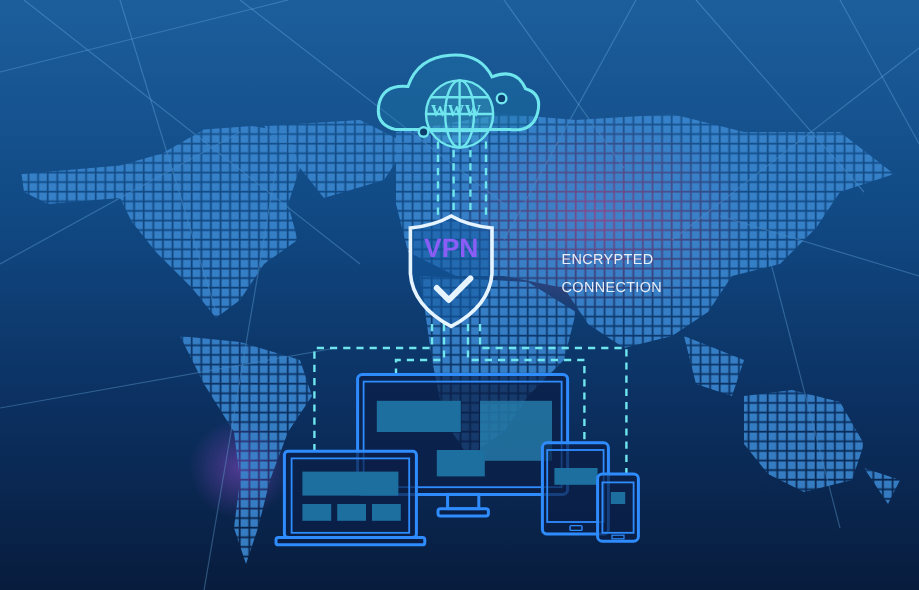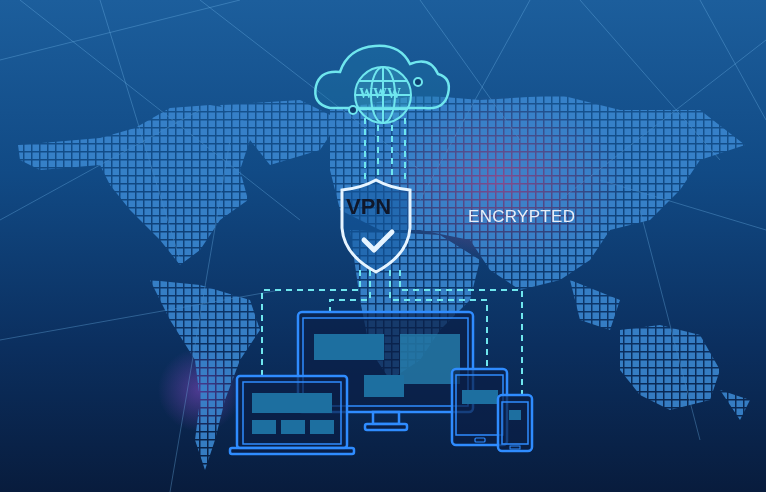--- a/index.html
+++ b/index.html
@@ -2,23 +2,23 @@
 <html><head>
 <meta charset="utf-8">
 <style>
   html,body{margin:0;padding:0;}
   body{width:766px;height:492px;overflow:hidden;position:relative;
     background:radial-gradient(ellipse 180px 120px at 500px 180px, rgba(230,80,150,0.55), transparent 70%),
                radial-gradient(ellipse 60px 60px at 200px 390px, rgba(160,80,220,0.45), transparent 70%),
                linear-gradient(180deg,#1c5e9c 0%,#114a85 35%,#0b2f5f 70%,#081c3d 100%);
     font-family:"Liberation Sans",sans-serif;}
   .layer{position:absolute;left:0;top:0;width:766px;height:492px;}
-  .tagline{position:absolute;left:468px;top:205px;color:#e8eef8;font-size:17px;line-height:23px;letter-spacing:0.3px;}
+  .tagline{position:absolute;left:468px;top:205px;color:#e8eef8;font-size:12px;line-height:23px;letter-spacing:0.3px;}
   .tagline div{white-space:nowrap;}
-  .vpn-label{position:absolute;left:346px;top:194px;width:60px;color:#0f172a;font-weight:bold;font-size:22px;}
+  .vpn-label{position:absolute;left:346px;top:194px;width:60px;text-align:center;color:#8b5cf6;font-weight:bold;font-size:22px;}
   .www-label{position:absolute;left:350px;top:86px;width:60px;text-align:center;color:#6fe6ee;font-weight:bold;font-size:14px;font-family:Liberation Serif, serif;}
 </style>
 </head>
 <body>
 
 <svg class="layer" viewBox="0 0 766 492">
   <g stroke="#6fb4e8" stroke-opacity="0.35" stroke-width="1" fill="none">
     <line x1="0" y1="60" x2="240" y2="0"></line>
       <line x1="20" y1="0" x2="300" y2="220"></line>
     <line x1="0" y1="220" x2="200" y2="110"></line>
@@ -91,20 +91,21 @@
 <div class="www-label">WWW</div>
 
 <svg class="layer" viewBox="0 0 766 492">
   <path d="M376 180 Q390 188 410 190 L410 228 Q408 255 376 272 Q344 255 342 228 L342 190 Q362 188 376 180 Z" fill="rgba(20,90,160,0.55)" stroke="#e6f4ff" stroke-width="3"></path>
   <path d="M364 240 L374 250 L392 232" fill="none" stroke="#e6f4ff" stroke-width="5" stroke-linecap="round" stroke-linejoin="round"></path>
 </svg>
 <div class="vpn-label">VPN</div>
 
 <div class="tagline">
   <div>ENCRYPTED</div>
+  <div>CONNECTION</div>
 </div>
 
 <svg class="layer" viewBox="0 0 766 492">
   <g stroke="#2f8cff" stroke-width="2.5" fill="rgba(10,30,70,0.7)">
 
     <g>
       <rect x="298" y="312" width="175" height="100" rx="4"></rect>
       <rect x="303" y="318" width="165" height="88" fill="none" stroke-width="1.5"></rect>
       <rect x="373" y="412" width="26" height="12" fill="none"></rect>
       <rect x="365" y="424" width="42" height="6" rx="2"></rect>

